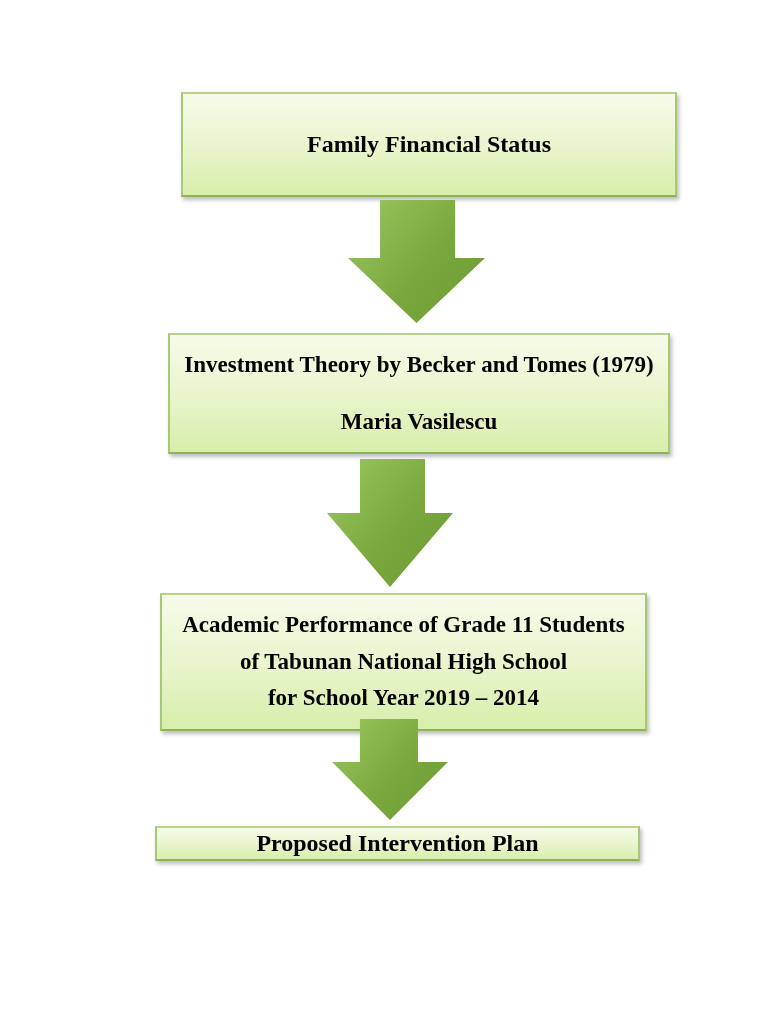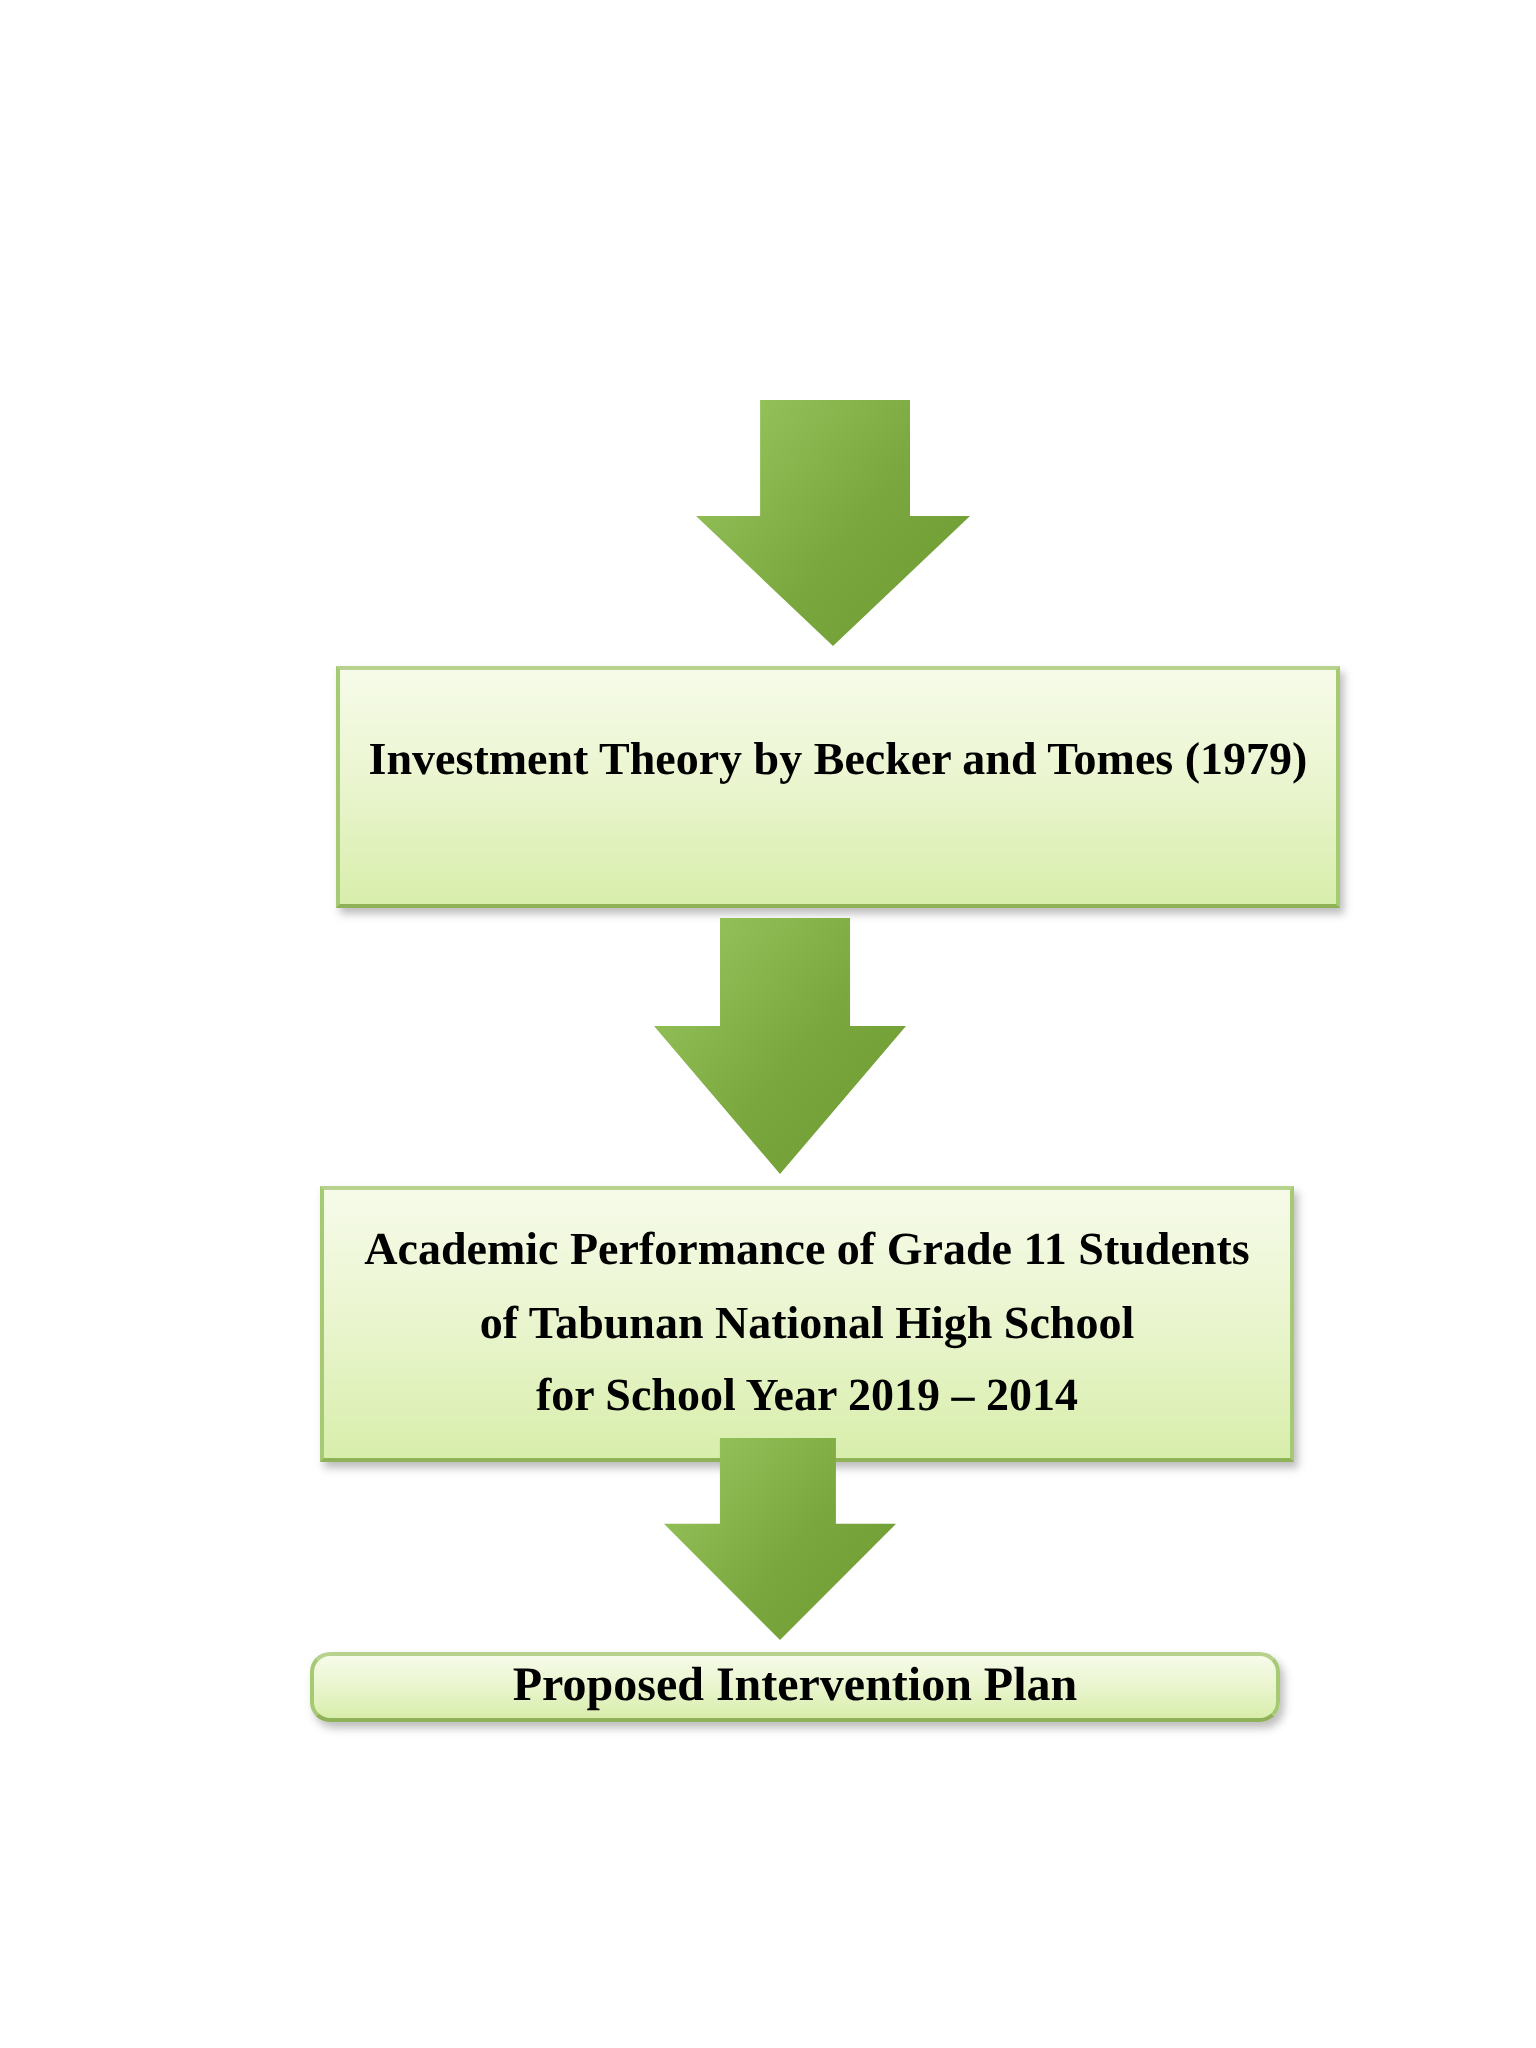--- a/index.html
+++ b/index.html
@@ -32,21 +32,21 @@
     align-items: center;
     text-align: center;
     font-weight: bold;
   }
   .fbox p { margin: 0; }
 
   .box1 { left: 181px; top:  92px; width: 496px; height: 105px; font-size: 24px; }
   .box2 { left: 168px; top: 333px; width: 502px; height: 121px; font-size: 23px; line-height: 1.32; }
   .box2 p:first-child { margin-bottom: 26px; }
   .box3 { left: 160px; top: 593px; width: 487px; height: 138px; font-size: 23px; line-height: 1.6; }
-  .box4 { left: 155px; top: 826px; width: 485px; height:  35px; font-size: 24px; border-radius: 10px; }
+  .box4 { left: 155px; top: 826px; width: 485px; height:  35px; font-size: 24px; }
 
   
   .arrow {
     position: absolute;
     background: linear-gradient(130deg, #97c35c 8%, #7aa83e 55%, #6c9830 100%);
     filter: drop-shadow(1px 1px 1.5px rgba(100, 120, 70, 0.55));
   }
   .arrow1 {
     left: 348px; top: 200px; width: 137px; height: 123px;
     clip-path: polygon(23.4% 0, 78.1% 0, 78.1% 47.2%, 100% 47.2%, 50% 100%, 0 47.2%, 23.4% 47.2%);
@@ -70,25 +70,29 @@
     font-size: 15px;
     font-weight: bold;
     line-height: 1.25;
   }
 </style>
 </head>
 <body>
 
 <div class="page">
 
+  <div class="fbox box1">
+    <p>Family Financial Status</p>
+  </div>
 
   <div class="arrow arrow1"></div>
 
   <div class="fbox box2">
     <p>Investment Theory by Becker and Tomes (1979)</p>
+    <p>Maria Vasilescu</p>
   </div>
 
   <div class="arrow arrow2"></div>
 
   <div class="fbox box3">
     <p>Academic Performance of Grade 11 Students</p>
     <p>of Tabunan National High School</p>
     <p>for School Year 2019 – 2014</p>
   </div>
 

